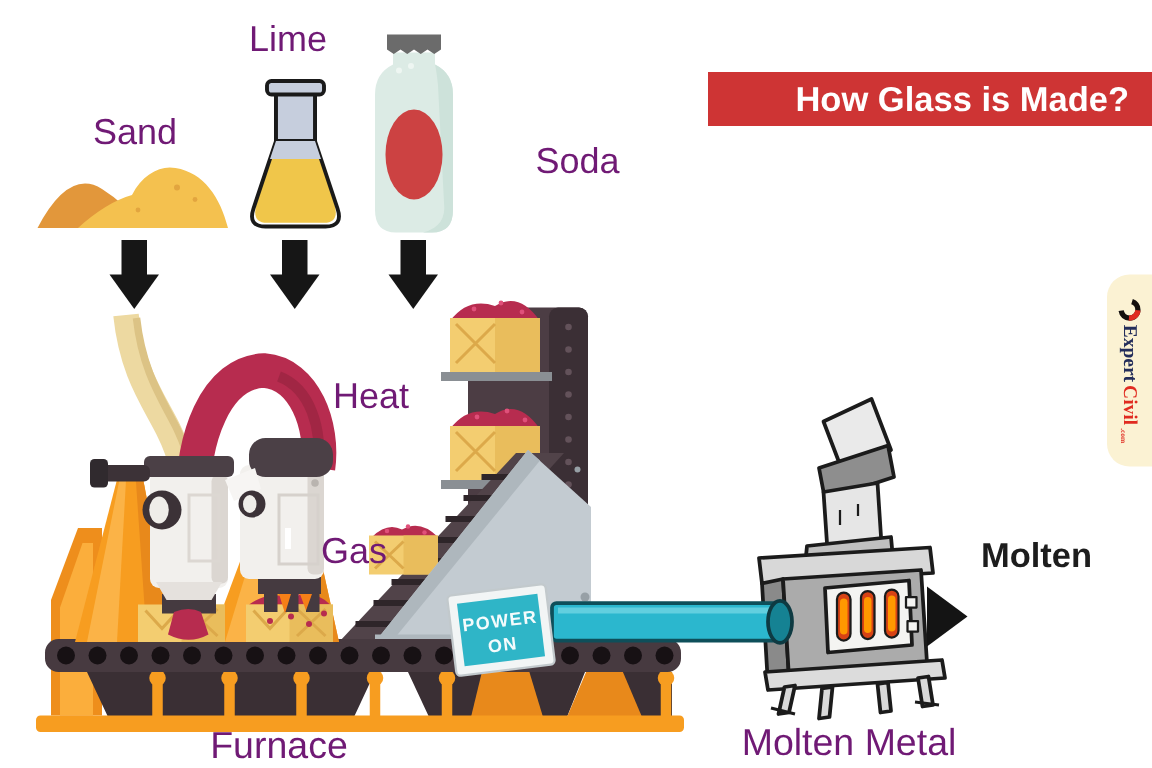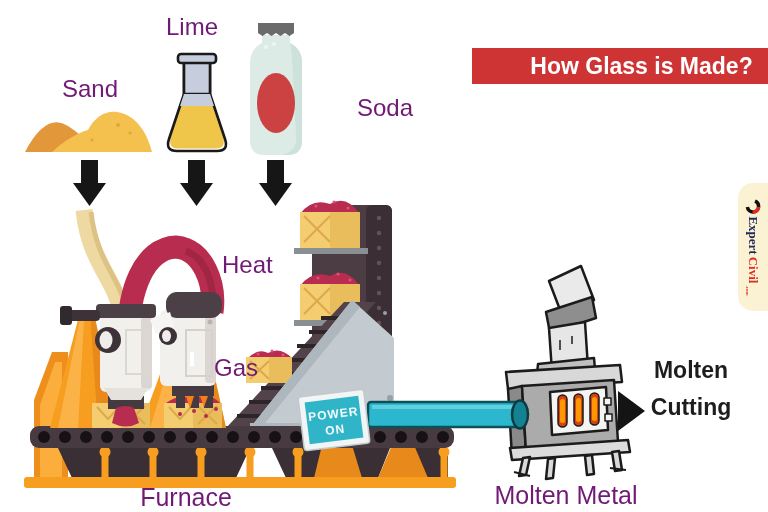--- a/index.html
+++ b/index.html
@@ -334,21 +334,20 @@
   <div class="lbl" style="left:62px;top:76px;">Sand</div>
   <div class="lbl" style="left:166px;top:14px;">Lime</div>
   <div class="lbl" style="left:328px;top:95px;margin-left:29px;">Soda</div>
   <div class="lbl" style="left:198px;top:252px;margin-left:24px;">Heat</div>
   <div class="lbl" style="left:214px;top:319px;margin-top:36px;">Gas</div>
   <div class="lbl center" id="molten-label">Molten Metal</div>
   <div class="lbl center" id="furnace-label">Furnace</div>
 
   <div id="cooling-block">
     <div>Molten</div>
-    <div>Cutting</div>
   </div>
 
   <div id="logo-tab" style="background:#fbf2d3;">
     <div id="logo-inner">
       <svg width="16" height="16" viewBox="0 0 20 20">
         <circle cx="10" cy="10" r="7" fill="none" stroke="#14100e" stroke-width="4.4" stroke-dasharray="30 14" stroke-dashoffset="20"></circle>
         <path d="M10.5 3 A7 7 0 0 1 17 10.5" fill="none" stroke="#e02b20" stroke-width="4.4"></path>
       </svg>
       <span id="logo-brand1" style="color:#232d5a;">Expert</span>
       <span id="logo-brand2" style="color:#e02b20;">Civil</span>

